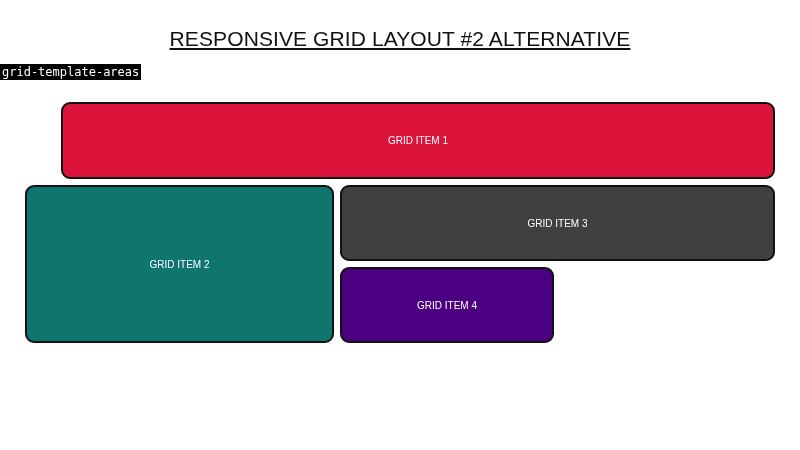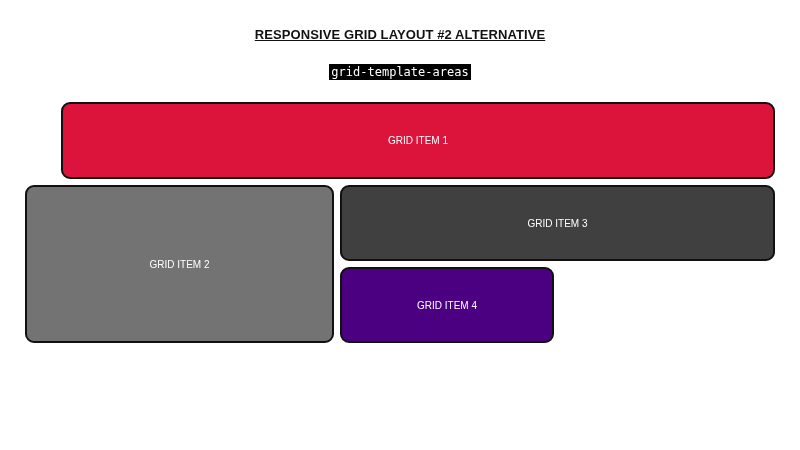--- a/index.html
+++ b/index.html
@@ -1,36 +1,36 @@
 <!DOCTYPE html>
 <html><head>
 <meta charset="utf-8">
 <style>
   html, body { margin:0; padding:0; background:#ffffff; }
   body { width:800px; height:450px; position:relative; overflow:hidden; font-family:"Liberation Sans", sans-serif; }
-  .title { position:absolute; left:0; right:0; top:27px; text-align:center; font-weight:bold; font-size:13px; color:#111; text-decoration:underline; letter-spacing:0.1px; }
-  .sub { position:absolute; left:0; right:0; top:62px; text-align:center; }
+  .title { position:absolute; left:0; right:0; top:27px; text-align:center; font-weight:normal; font-size:21px; color:#111; text-decoration:underline; letter-spacing:0.1px; }
+  .sub { position:absolute; left:0; right:0; top:62px; }
   .sub code { background:#000; color:#fff; font-family:"DejaVu Sans Mono", monospace; font-size:12px; padding:1px 2px; }
   .grid { position:absolute; left:25px; top:102px; width:750px; height:241px;
     display:grid; grid-template-columns: 309px 214px 215px; grid-template-rows: 77px 76px 76px; gap:6px;
     grid-template-areas: "a a a" "b c c" "b d e"; }
   .item { box-sizing:border-box; border:2px solid #111; border-radius:9px; display:flex; align-items:center; justify-content:center; color:#fff; font-size:10px; }
   .i1 { grid-area:a;margin-left:36px; } .i2 { grid-area:b; } .i3 { grid-area:c; } .i4 { grid-area:d; } .i5 { grid-area:e; }
 </style>
 </head>
 <body>
 
 <div class="title">RESPONSIVE GRID LAYOUT #2 ALTERNATIVE</div>
 <div class="sub"><code>grid-template-areas</code></div>
 
 <div class="grid">
   <div class="item i1" style="background:#dc143c">
       <span>GRID ITEM 1</span>
     </div>
-  <div class="item i2" style="background:#737373">
+  <div class="item i2" style="background:#0f766e">
       <span>GRID ITEM 2</span>
     </div>
   <div class="item i3" style="background:#404040">
       <span>GRID ITEM 3</span>
     </div>
   <div class="item i4" style="background:#4b0082">
       <span>GRID ITEM 4</span>
     </div>
 </div>
 

